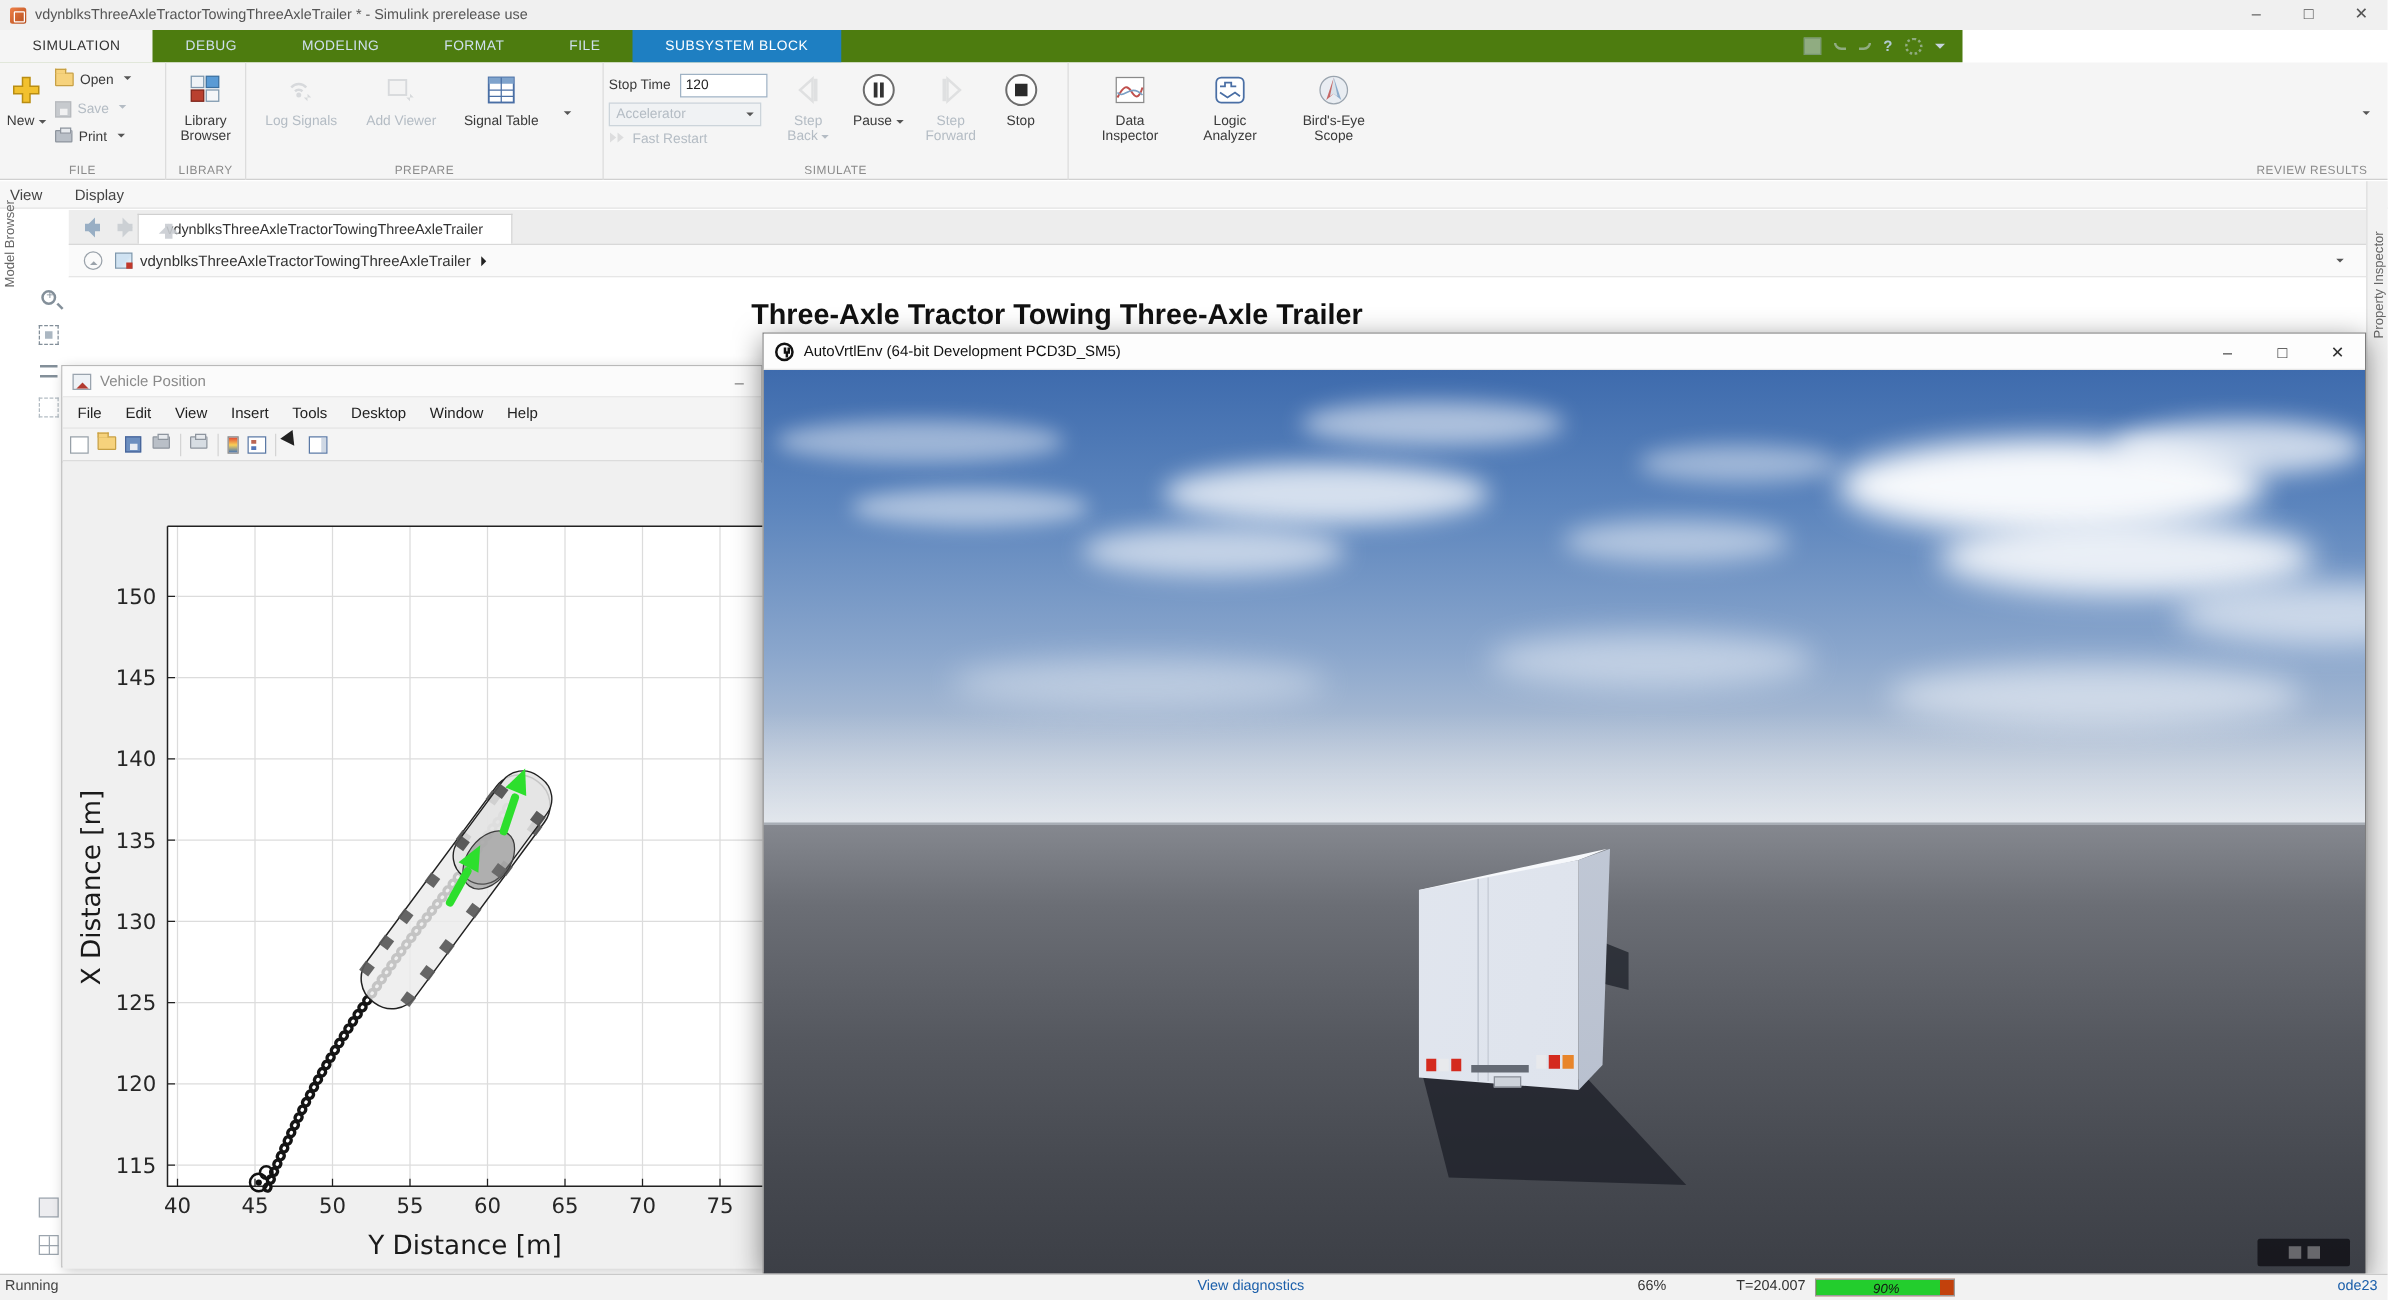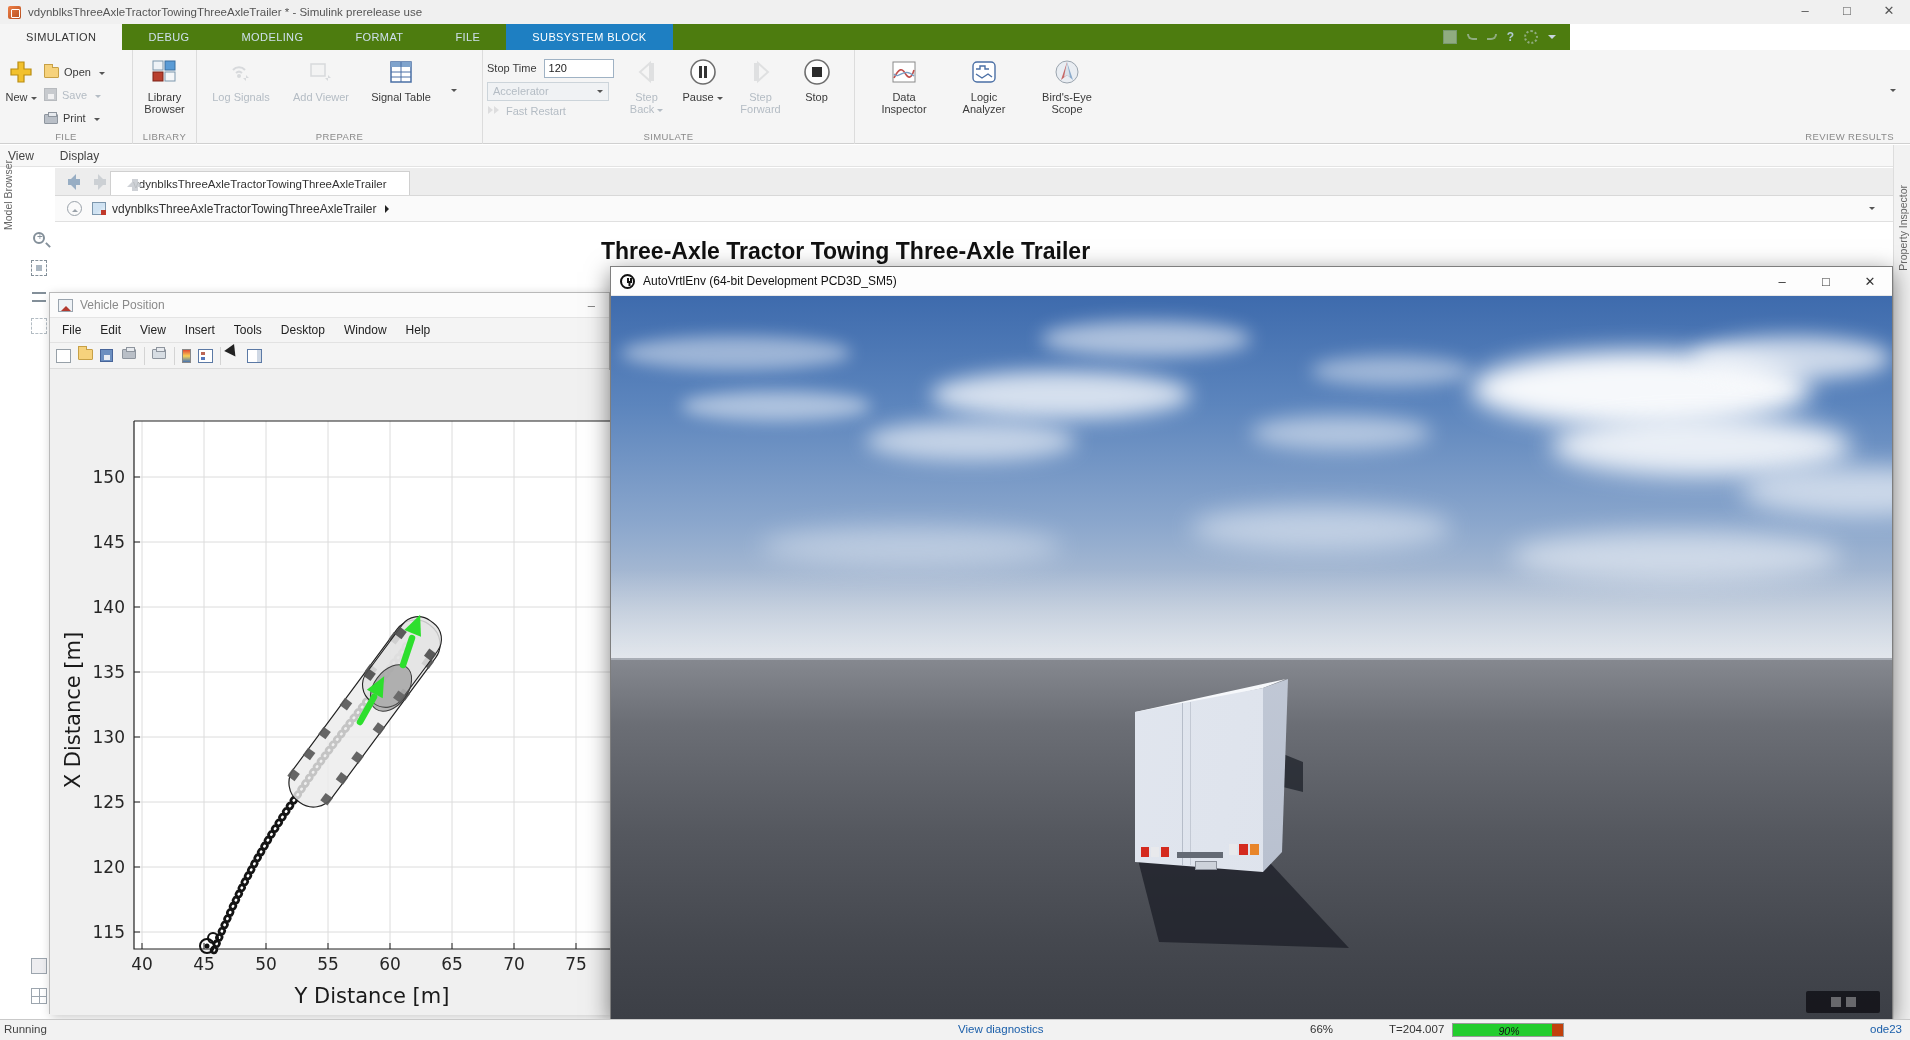--- a/index.html
+++ b/index.html
@@ -31,21 +31,21 @@
   .rgroup { position:relative; border-right:1px solid #dcdcdc; height:94px; }
   .rlabel { position:absolute; bottom:2px; left:0; right:0; text-align:center; font-size:9.5px; color:#8a8a8a; letter-spacing:.4px; }
   .rlabel.right { text-align:right; padding-right:16px; }
   .rcontent { display:flex; padding:5px 4px 0 4px; height:76px; }
   .bigbtn { width:66px; text-align:center; font-size:11px; color:#3a3a3a; line-height:12px; }
   .bigbtn .bico { height:30px; margin:2px auto 4px auto; display:flex; align-items:center; justify-content:center; }
   .dis { color:#b4bcc4 !important; }
   .dis svg, .dis .cssico { opacity:.4; filter:grayscale(.8); }
   .caret-d { display:inline-block; width:0; height:0; border:3.5px solid transparent; border-top-color:#555; vertical-align:middle; margin-left:3px; margin-top:3px;}
   .dis .caret-d { border-top-color:#b4bcc4; }
-  .filerow { display:flex; align-items:flex-end; gap:5px; font-size:11px; color:#3a3a3a; height:20px; }
+  .filerow { display:flex; align-items:flex-start; gap:5px; font-size:11px; color:#3a3a3a; height:20px; }
   .cssico { display:inline-block; }
   .ico-folder { width:15px; height:11px; background:#f6d27c; border:1px solid #c7a045; border-radius:1px; position:relative; }
   .ico-folder:before { content:""; position:absolute; left:-1px; top:-4px; width:7px; height:3px; background:#f6d27c; border:1px solid #c7a045; border-bottom:none; }
   .ico-floppy { width:13px; height:13px; background:#6c8fc0; border:1px solid #48659a; position:relative; }
   .ico-floppy:after { content:""; position:absolute; left:3px; bottom:1px; width:6px; height:5px; background:#e8edf4; }
   .ico-print { width:14px; height:10px; background:#b9bfc7; border:1px solid #8e959e; border-radius:1px; position:relative; }
   .ico-print:before { content:""; position:absolute; left:3px; top:-3px; width:7px; height:3px; background:#e7eaee; border:1px solid #8e959e; }
   .stoptime-row { display:flex; align-items:center; gap:7px; font-size:11px; color:#3a3a3a; }
   #stoptime-input { width:70px; height:19px; border:1px solid #9fb2c4; font-size:11px; padding:0 4px; background:#fff; color:#222; }
   .fakesel { width:122px; height:19px; border:1px solid #ccd4da; background:#f0f2f4; color:#b4bcc4; font-size:11px; display:flex; align-items:center; padding:0 5px; }

